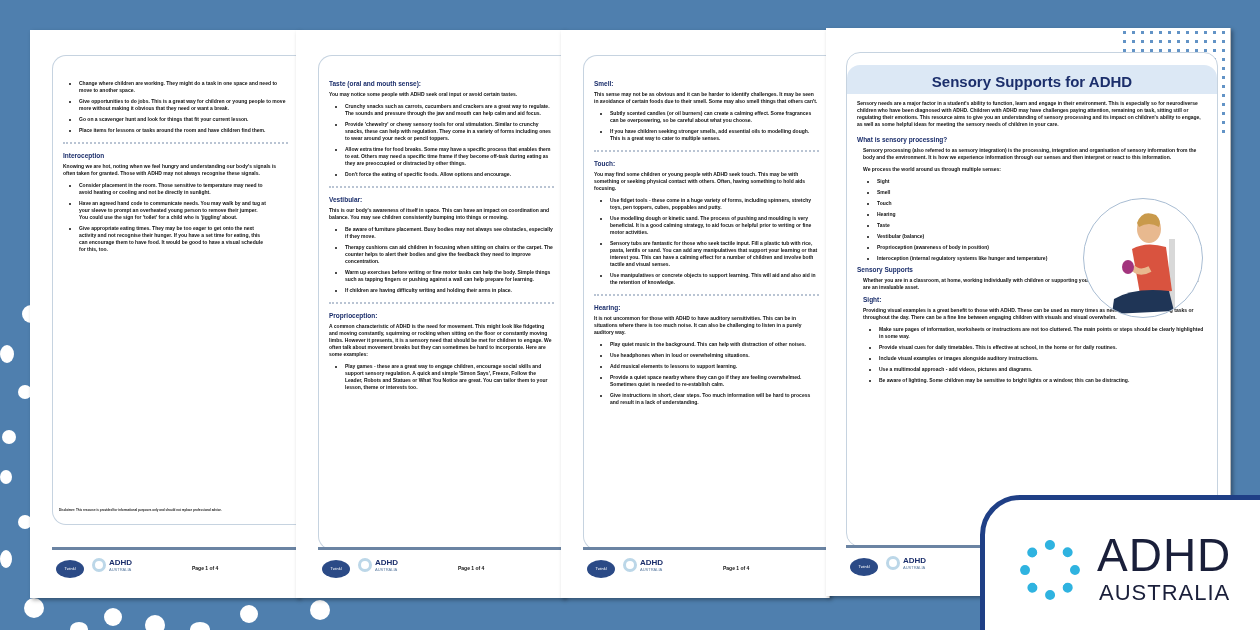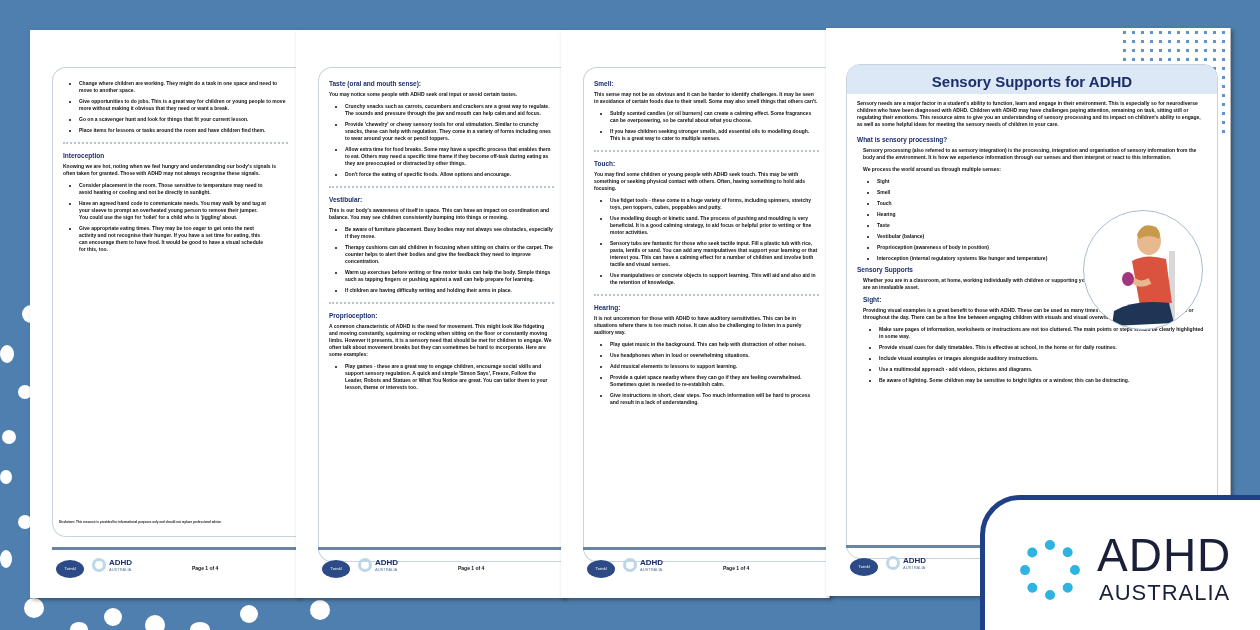--- a/index.html
+++ b/index.html
@@ -1,19 +1,19 @@
 <!DOCTYPE html>
 <html><head>
 <meta charset="utf-8">
 <style>
   html,body{margin:0;padding:0;}
   body{width:1260px;height:630px;overflow:hidden;position:relative;background:#4f7fae;font-family:"Liberation Sans",sans-serif;}
   .dot{position:absolute;border-radius:50%;background:#fff;}
   .page{position:absolute;top:30px;height:568px;background:#fff;box-shadow:2px 2px 4px rgba(0,0,0,0.35);border-right:1px solid #bbb;overflow:hidden;}
-  .card{position:absolute;left:22px;right:0;top:25px;border:1.5px solid #c6d3e0;border-right:none;border-radius:14px 0 0 14px;padding:8px 10px;box-sizing:border-box;margin-top:12px;}
+  .card{position:absolute;left:22px;right:0;top:25px;border:1.5px solid #c6d3e0;border-right:none;border-radius:14px 0 0 14px;padding:20px 10px;box-sizing:border-box;}
   .p4 .card{right:12px;border-right:1.5px solid #c6d3e0;border-radius:14px;}
   .h{color:#1b2e6b;font-weight:bold;font-size:6.5px;margin:4px 0 4px 0;}
   .t{font-size:5px;line-height:7px;color:#111;font-weight:bold;margin:0 0 5px 0;}
   ul{margin:0 0 4px 0;padding-left:16px;}
   li{font-size:5px;line-height:7px;color:#111;font-weight:bold;margin-bottom:4px;}
   .sep{border-top:2px dotted #b9c4d3;margin:8px 0;}
   .footer{position:absolute;left:22px;right:0;bottom:8px;height:40px;border-top:3px solid #6b84a3;}
   .sb-logo{position:absolute;left:4px;top:10px;width:28px;height:18px;border-radius:50%;background:#2b4a86;color:#fff;font-size:4px;text-align:center;line-height:18px;}
   .mini-adhd{position:absolute;left:40px;top:8px;display:flex;align-items:center;gap:3px;}
   .mini-ring{width:14px;height:14px;border-radius:50%;border:3px solid #bcd7e8;box-sizing:border-box;}

